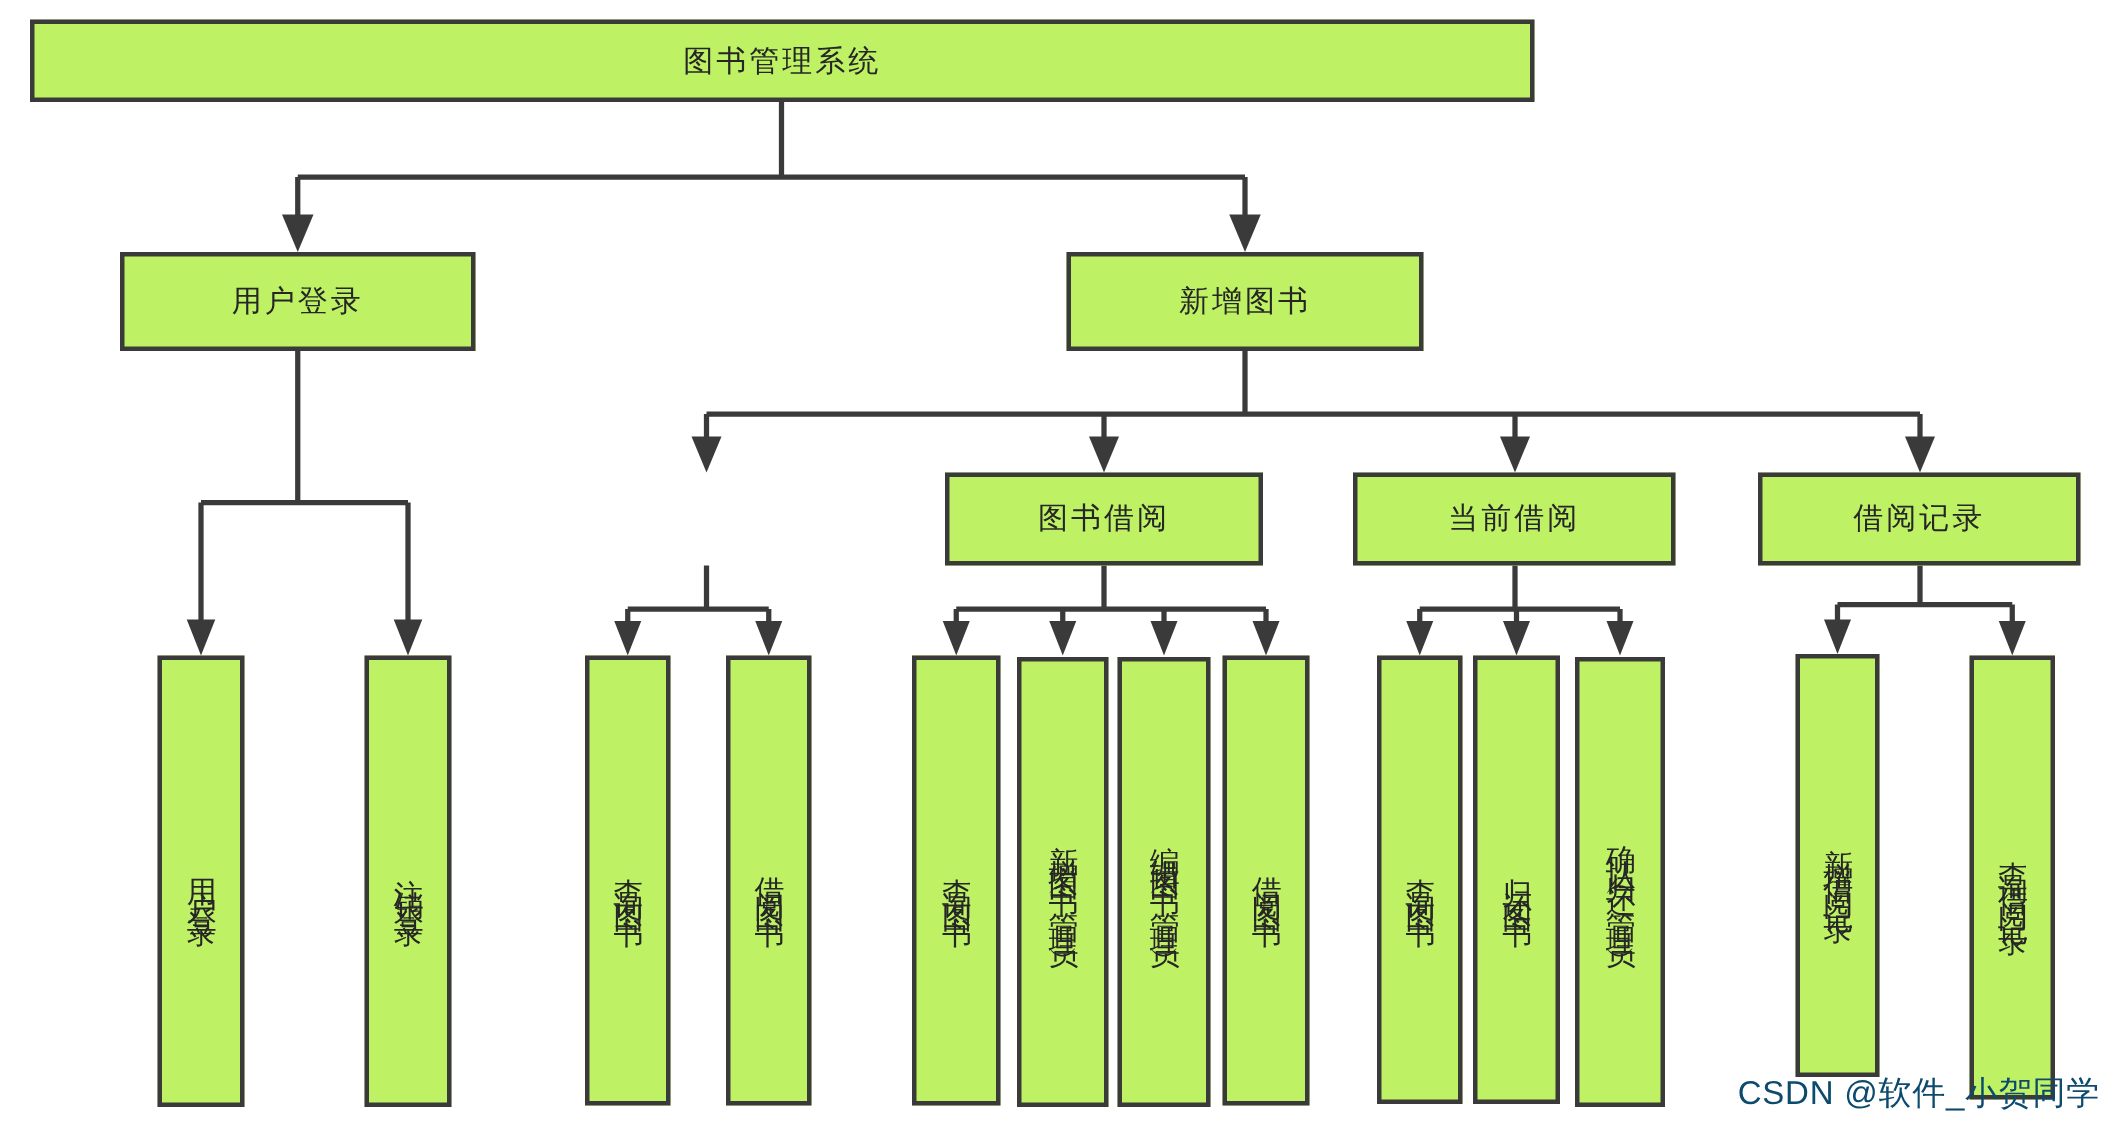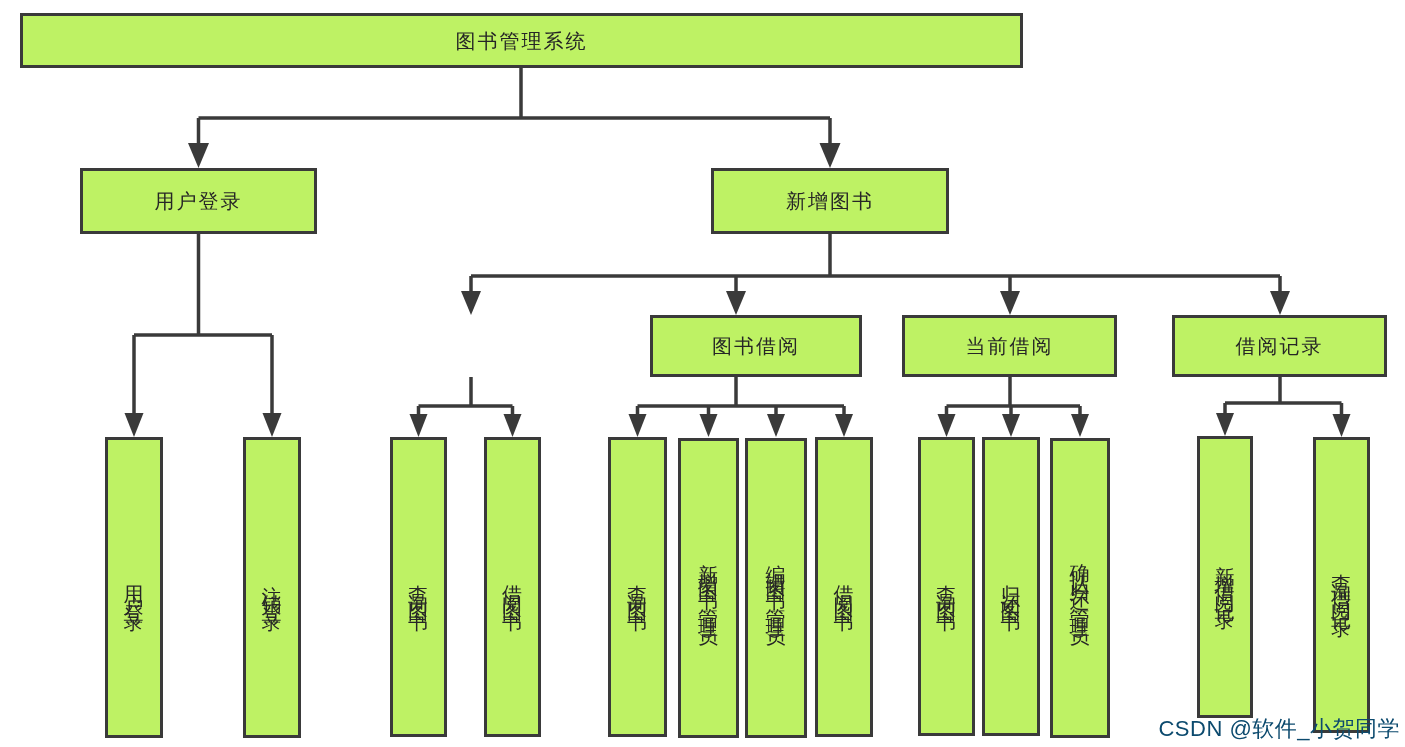--- a/index.html
+++ b/index.html
@@ -108,21 +108,21 @@
       <path d="M1341.5 403 V420" fill="none"></path>
       <polygon points="1341.5,437 1332.5,414 1350.5,414" stroke="none"></polygon>
     </g>
   </svg>
 
   <div class="node" style="left:20px;top:13px;width:1003px;height:55px;">图书管理系统</div>
 
   <div class="node" style="left:80px;top:168px;width:237px;height:66px;">用户登录</div>
   <div class="node" style="left:711px;top:168px;width:238px;height:66px;">新增图书</div>
 
-  <div class="node" style="left:650px;top:315px;width:212px;height:62px;">图书借阅</div>
+  <div class="node" style="left:630px;top:315px;width:212px;height:62px;">图书借阅</div>
   <div class="node" style="left:1172px;top:315px;width:215px;height:62px;">借阅记录</div>
   <div class="node" style="left:902px;top:315px;width:215px;height:62px;">当前借阅</div>
 
   <div class="node v" style="left:105px;top:437px;width:58px;height:301px;">用户登录</div>
   <div class="node v" style="left:243px;top:437px;width:58px;height:301px;">注销登录</div>
 
   <div class="node v" style="left:390px;top:437px;width:57px;height:300px;">查询图书</div>
   <div class="node v" style="left:484px;top:437px;width:57px;height:300px;">借阅图书</div>
 
   <div class="node v" style="left:608px;top:437px;width:59px;height:300px;">查询图书</div>

